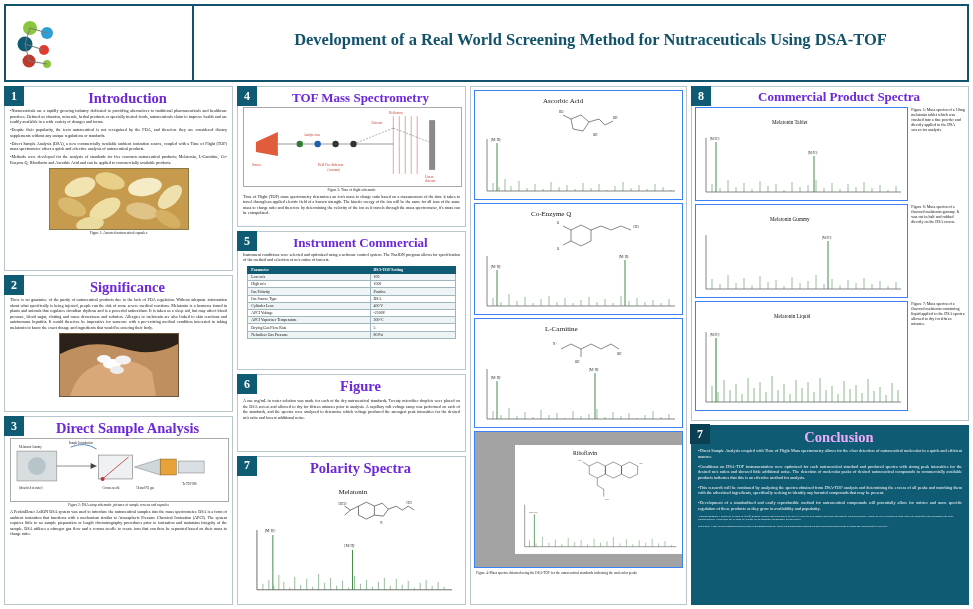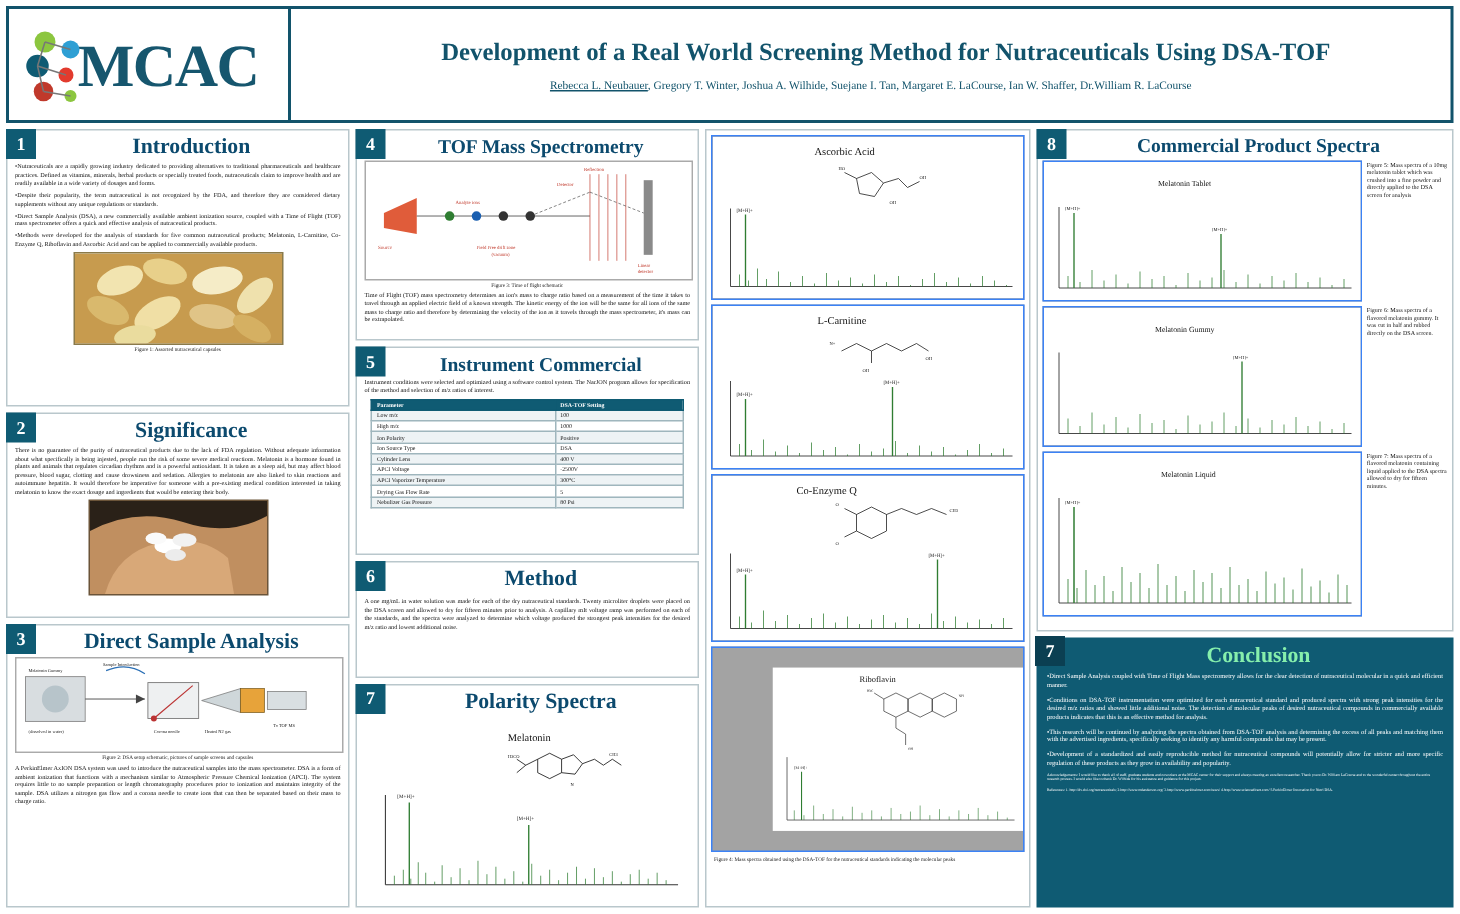--- a/index.html
+++ b/index.html
@@ -88,21 +88,21 @@
     font-size:12px;font-weight:bold;
     display:flex;align-items:center;justify-content:center;
     position:absolute;left:-1px;top:-1px;
   }
   .sec-title{
     flex:1;
     text-align:center;
     font-family:"Liberation Serif", serif;
     font-weight:bold;
     font-size:14.5px;
-    color:#0c4a6e;
+    color:#6d28d9;
     margin-left:18px;
     line-height:1.05;
   }
   .sec-title.small{font-size:13px;}
   .body-text{
     font-family:"Liberation Serif", serif;
     font-size:4.15px;
     line-height:1.32;
     text-align:justify;
     color:#111;
@@ -183,27 +183,23 @@
         <circle cx="9" cy="24" r="7.5" fill="#0f5b73"></circle>
         <circle cx="28" cy="30" r="5" fill="#e23b2e"></circle>
         <circle cx="13" cy="41" r="6.5" fill="#c0392b"></circle>
         <circle cx="31" cy="44" r="4" fill="#8cc63f"></circle>
         <line x1="14" y1="8" x2="31" y2="13" stroke="#777" stroke-width="1"></line>
         <line x1="14" y1="8" x2="9" y2="24" stroke="#777" stroke-width="1"></line>
         <line x1="9" y1="24" x2="28" y2="30" stroke="#777" stroke-width="1"></line>
         <line x1="9" y1="24" x2="13" y2="41" stroke="#777" stroke-width="1"></line>
         <line x1="13" y1="41" x2="31" y2="44" stroke="#777" stroke-width="1"></line>
       </svg>
-      <div class="logo-text">MCAC</div>
     </div>
     <div class="title-box">
       <div class="poster-title">Development of a Real World Screening Method for Nutraceuticals Using DSA-TOF</div>
-      <div class="authors">
-        <span class="u">Rebecca L. Neubauer</span><span>, Gregory T. Winter, Joshua A. Wilhide, Suejane I. Tan, Margaret E. LaCourse, Ian W. Shaffer, Dr.William R. LaCourse</span>
-      </div>
     </div>
   </div>
 
   <div class="body-grid">
 
     <div class="col col1">
 
       <div class="panel" style="height:185px;">
         <div class="sec-head">
           <div class="sec-num">1</div>
@@ -385,21 +381,21 @@
                 <td>Nebulizer Gas Pressure</td>
                 <td>80 Psi</td>
               </tr>
           </tbody>
         </table>
       </div>
 
       <div class="panel" style="height:78px;">
         <div class="sec-head">
           <div class="sec-num">6</div>
-          <div class="sec-title">Method</div>
+          <div class="sec-title">Figure</div>
         </div>
         <div class="body-text" style="margin-top:4px;">
           <p>A one mg/mL in water solution was made for each of the dry nutraceutical standards. Twenty microliter droplets were placed on the DSA screen and allowed to dry for fifteen minutes prior to analysis. A capillary mIt voltage ramp was performed on each of the standards, and the spectra were analyzed to determine which voltage produced the strongest peak intensities for the desired m/z ratio and lowest additional noise.</p>
         </div>
       </div>
 
       <div class="panel" style="flex:1;">
         <div class="sec-head">
           <div class="sec-num">7</div>
           <div class="sec-title">Polarity Spectra</div>
@@ -511,20 +507,67 @@
               <line x1="172" y1="100" x2="172" y2="98"></line>
                 <line x1="180" y1="100" x2="180" y2="93"></line>
               <line x1="188" y1="100" x2="188" y2="96"></line>
                 <line x1="196" y1="100" x2="196" y2="99"></line>
             </g>
             <line x1="22" y1="100" x2="22" y2="52" stroke="#2f7d32" stroke-width="0.9"></line>
             <text x="16" y="50" font-size="3.2" fill="#111" font-family="Liberation Serif, serif">[M+H]+</text>
           </svg>
         </div>
 
+        <div class="spec-wrap" style="height:110px;margin-top:3px;">
+          <svg width="100%" height="110" viewBox="0 0 207 110">
+            <rect width="207" height="110" fill="#fff"></rect>
+            <text x="56" y="12" font-size="7" fill="#111" font-family="Liberation Serif, serif">Co-Enzyme Q</text>
+            <g stroke="#111" stroke-width="0.5" fill="none">
+              <polygon points="96,26 106,21 116,26 116,37 106,42 96,37"></polygon>
+              <polyline points="116,26 126,22 136,26 146,22 156,26"></polyline>
+              <polyline points="96,26 88,22"></polyline>
+              <polyline points="96,37 88,41"></polyline>
+            </g>
+            <text x="82" y="20" font-size="3" fill="#111" font-family="Liberation Serif, serif">O</text>
+            <text x="82" y="46" font-size="3" fill="#111" font-family="Liberation Serif, serif">O</text>
+            <text x="158" y="24" font-size="3" fill="#111" font-family="Liberation Serif, serif">CH3</text>
+            <line x1="12" y1="102" x2="200" y2="102" stroke="#333" stroke-width="0.6"></line>
+            <line x1="12" y1="52" x2="12" y2="102" stroke="#333" stroke-width="0.6"></line>
+            <g stroke="#2f7d32" stroke-width="0.5">
+              <line x1="18" y1="102" x2="18" y2="94"></line>
+                <line x1="26" y1="102" x2="26" y2="98"></line>
+              <line x1="34" y1="102" x2="34" y2="90"></line>
+                <line x1="42" y1="102" x2="42" y2="97"></line>
+              <line x1="50" y1="102" x2="50" y2="93"></line>
+                <line x1="58" y1="102" x2="58" y2="99"></line>
+              <line x1="66" y1="102" x2="66" y2="95"></line>
+                <line x1="74" y1="102" x2="74" y2="92"></line>
+              <line x1="82" y1="102" x2="82" y2="98"></line>
+                <line x1="90" y1="102" x2="90" y2="94"></line>
+              <line x1="98" y1="102" x2="98" y2="99"></line>
+                <line x1="106" y1="102" x2="106" y2="96"></line>
+              <line x1="114" y1="102" x2="114" y2="93"></line>
+                <line x1="122" y1="102" x2="122" y2="98"></line>
+              <line x1="130" y1="102" x2="130" y2="95"></line>
+                <line x1="138" y1="102" x2="138" y2="99"></line>
+              <line x1="146" y1="102" x2="146" y2="92"></line>
+                <line x1="154" y1="102" x2="154" y2="97"></line>
+              <line x1="162" y1="102" x2="162" y2="94"></line>
+                <line x1="170" y1="102" x2="170" y2="98"></line>
+              <line x1="178" y1="102" x2="178" y2="96"></line>
+                <line x1="186" y1="102" x2="186" y2="99"></line>
+              <line x1="194" y1="102" x2="194" y2="95"></line>
+            </g>
+            <line x1="22" y1="102" x2="22" y2="66" stroke="#2f7d32" stroke-width="0.9"></line>
+            <line x1="150" y1="102" x2="150" y2="56" stroke="#2f7d32" stroke-width="0.9"></line>
+            <text x="16" y="64" font-size="3.2" fill="#111" font-family="Liberation Serif, serif">[M+H]+</text>
+            <text x="144" y="54" font-size="3.2" fill="#111" font-family="Liberation Serif, serif">[M+H]+</text>
+          </svg>
+        </div>
+
         <div class="spec-wrap" style="height:108px;margin-top:3px;">
           <svg width="100%" height="108" viewBox="0 0 207 108">
             <rect width="207" height="108" fill="#fff"></rect>
             <text x="70" y="12" font-size="7" fill="#111" font-family="Liberation Serif, serif">L-Carnitine</text>
             <g stroke="#111" stroke-width="0.5" fill="none">
               <polyline points="86,30 96,25 106,30 116,25 126,30 136,25"></polyline>
               <polyline points="106,30 106,38"></polyline>
               <polyline points="136,25 144,30"></polyline>
             </g>
             <text x="100" y="44" font-size="3" fill="#111" font-family="Liberation Serif, serif">OH</text>
@@ -554,67 +597,20 @@
               <line x1="162" y1="100" x2="162" y2="99"></line>
                 <line x1="170" y1="100" x2="170" y2="96"></line>
               <line x1="178" y1="100" x2="178" y2="92"></line>
                 <line x1="186" y1="100" x2="186" y2="98"></line>
               <line x1="194" y1="100" x2="194" y2="95"></line>
             </g>
             <line x1="22" y1="100" x2="22" y2="62" stroke="#2f7d32" stroke-width="0.9"></line>
             <line x1="120" y1="100" x2="120" y2="54" stroke="#2f7d32" stroke-width="0.9"></line>
             <text x="16" y="60" font-size="3.2" fill="#111" font-family="Liberation Serif, serif">[M+H]+</text>
             <text x="114" y="52" font-size="3.2" fill="#111" font-family="Liberation Serif, serif">[M+H]+</text>
-          </svg>
-        </div>
-
-        <div class="spec-wrap" style="height:110px;margin-top:3px;">
-          <svg width="100%" height="110" viewBox="0 0 207 110">
-            <rect width="207" height="110" fill="#fff"></rect>
-            <text x="56" y="12" font-size="7" fill="#111" font-family="Liberation Serif, serif">Co-Enzyme Q</text>
-            <g stroke="#111" stroke-width="0.5" fill="none">
-              <polygon points="96,26 106,21 116,26 116,37 106,42 96,37"></polygon>
-              <polyline points="116,26 126,22 136,26 146,22 156,26"></polyline>
-              <polyline points="96,26 88,22"></polyline>
-              <polyline points="96,37 88,41"></polyline>
-            </g>
-            <text x="82" y="20" font-size="3" fill="#111" font-family="Liberation Serif, serif">O</text>
-            <text x="82" y="46" font-size="3" fill="#111" font-family="Liberation Serif, serif">O</text>
-            <text x="158" y="24" font-size="3" fill="#111" font-family="Liberation Serif, serif">CH3</text>
-            <line x1="12" y1="102" x2="200" y2="102" stroke="#333" stroke-width="0.6"></line>
-            <line x1="12" y1="52" x2="12" y2="102" stroke="#333" stroke-width="0.6"></line>
-            <g stroke="#2f7d32" stroke-width="0.5">
-              <line x1="18" y1="102" x2="18" y2="94"></line>
-                <line x1="26" y1="102" x2="26" y2="98"></line>
-              <line x1="34" y1="102" x2="34" y2="90"></line>
-                <line x1="42" y1="102" x2="42" y2="97"></line>
-              <line x1="50" y1="102" x2="50" y2="93"></line>
-                <line x1="58" y1="102" x2="58" y2="99"></line>
-              <line x1="66" y1="102" x2="66" y2="95"></line>
-                <line x1="74" y1="102" x2="74" y2="92"></line>
-              <line x1="82" y1="102" x2="82" y2="98"></line>
-                <line x1="90" y1="102" x2="90" y2="94"></line>
-              <line x1="98" y1="102" x2="98" y2="99"></line>
-                <line x1="106" y1="102" x2="106" y2="96"></line>
-              <line x1="114" y1="102" x2="114" y2="93"></line>
-                <line x1="122" y1="102" x2="122" y2="98"></line>
-              <line x1="130" y1="102" x2="130" y2="95"></line>
-                <line x1="138" y1="102" x2="138" y2="99"></line>
-              <line x1="146" y1="102" x2="146" y2="92"></line>
-                <line x1="154" y1="102" x2="154" y2="97"></line>
-              <line x1="162" y1="102" x2="162" y2="94"></line>
-                <line x1="170" y1="102" x2="170" y2="98"></line>
-              <line x1="178" y1="102" x2="178" y2="96"></line>
-                <line x1="186" y1="102" x2="186" y2="99"></line>
-              <line x1="194" y1="102" x2="194" y2="95"></line>
-            </g>
-            <line x1="22" y1="102" x2="22" y2="66" stroke="#2f7d32" stroke-width="0.9"></line>
-            <line x1="150" y1="102" x2="150" y2="56" stroke="#2f7d32" stroke-width="0.9"></line>
-            <text x="16" y="64" font-size="3.2" fill="#111" font-family="Liberation Serif, serif">[M+H]+</text>
-            <text x="144" y="54" font-size="3.2" fill="#111" font-family="Liberation Serif, serif">[M+H]+</text>
           </svg>
         </div>
 
         <div class="spec-wrap" style="height:135px;margin-top:3px;padding-left:40px;">
           <svg width="100%" height="135" viewBox="0 0 207 135">
             <rect width="207" height="135" fill="#fff"></rect>
             <text x="72" y="12" font-size="7" fill="#111" font-family="Liberation Serif, serif">Riboflavin</text>
             <g stroke="#111" stroke-width="0.5" fill="none">
               <polygon points="92,26 102,21 112,26 112,36 102,41 92,36"></polygon>
               <polygon points="112,26 122,21 132,26 132,36 122,41 112,36"></polygon>
@@ -796,21 +792,21 @@
               <text x="14" y="34" font-size="3" fill="#111" font-family="Liberation Serif, serif">[M+H]+</text>
             </svg>
           </div>
           <div class="sidecap">Figure 7: Mass spectra of a flavored melatonin containing liquid applied to the DSA spectra allowed to dry for fifteen minutes.</div>
         </div>
       </div>
 
       <div class="panel teal" style="flex:1;padding:5px 7px;">
         <div class="sec-head">
           <div class="sec-num" style="background:#0b3f52;">7</div>
-          <div class="sec-title" style="color:#86efac;">Conclusion</div>
+          <div class="sec-title" style="color:#f0abfc;">Conclusion</div>
         </div>
         <div class="body-text white" style="margin-top:3px;">
           <p>•Direct Sample Analysis coupled with Time of Flight Mass spectrometry allows for the clear detection of  nutraceutical molecular in a quick and efficient manner.</p>
           <p>•Conditions on DSA-TOF instrumentation were optimized for each nutraceutical standard and produced spectra with strong peak intensities for the desired m/z ratios and showed little additional noise. The detection of molecular peaks of desired nutraceutical compounds in commercially available products indicates that this is an effective method for analysis.</p>
           <p>•This research will be continued by analyzing the spectra obtained from DSA-TOF analysis and determining the excess of all peaks and matching them with the advertised ingredients, specifically seeking to identify any harmful compounds that may be present.</p>
           <p>•Development of a standardized and easily reproducible method for nutraceutical compounds will potentially allow for stricter and more specific regulation of these products as they grow in availability and popularity.</p>
         </div>
         <div class="acks">Acknowledgements: I would like to thank all of staff, graduate students and coworkers at the MCAC center for their support and always meeting an excellent researcher. Thank you to Dr. William LaCourse and to the wonderful center throughout the entire research process. I would also like to thank Dr. Wilhide for his assistance and guidance for this project.</div>
         <div class="refs">References: 1. http://dx.doi.org/nutraceuticals; 2.http://www.mdanderson.org/ 3.http://www.perkinelmer.com/news/ 4.http://www.sciencedirect.com/ 5.PerkinElmer Innovation for Nutri DSA.</div>
       </div>

